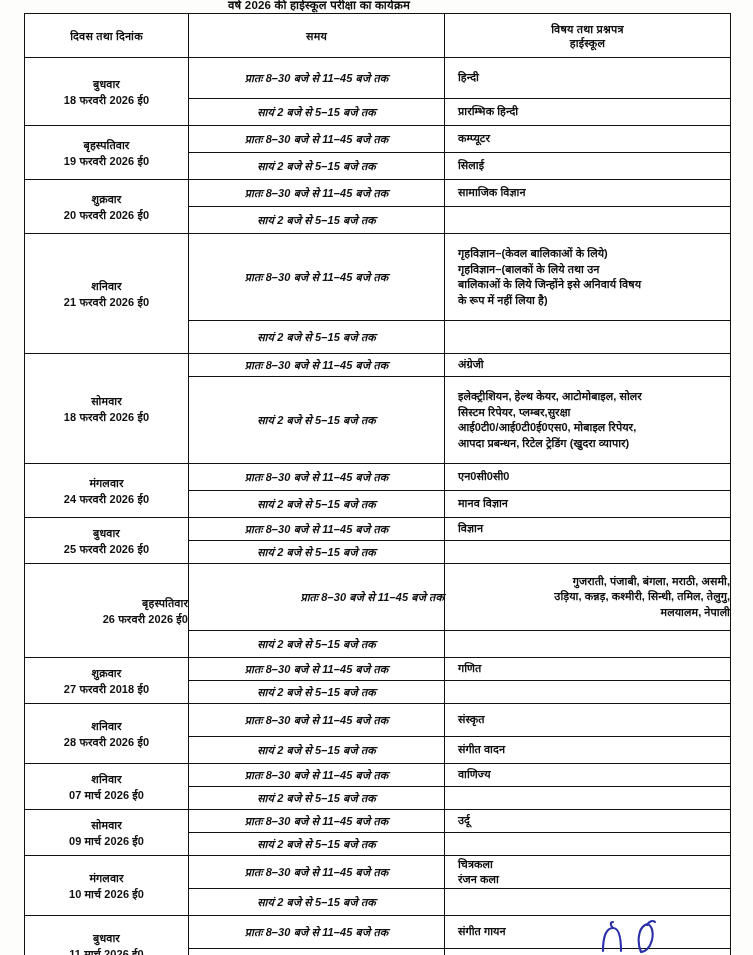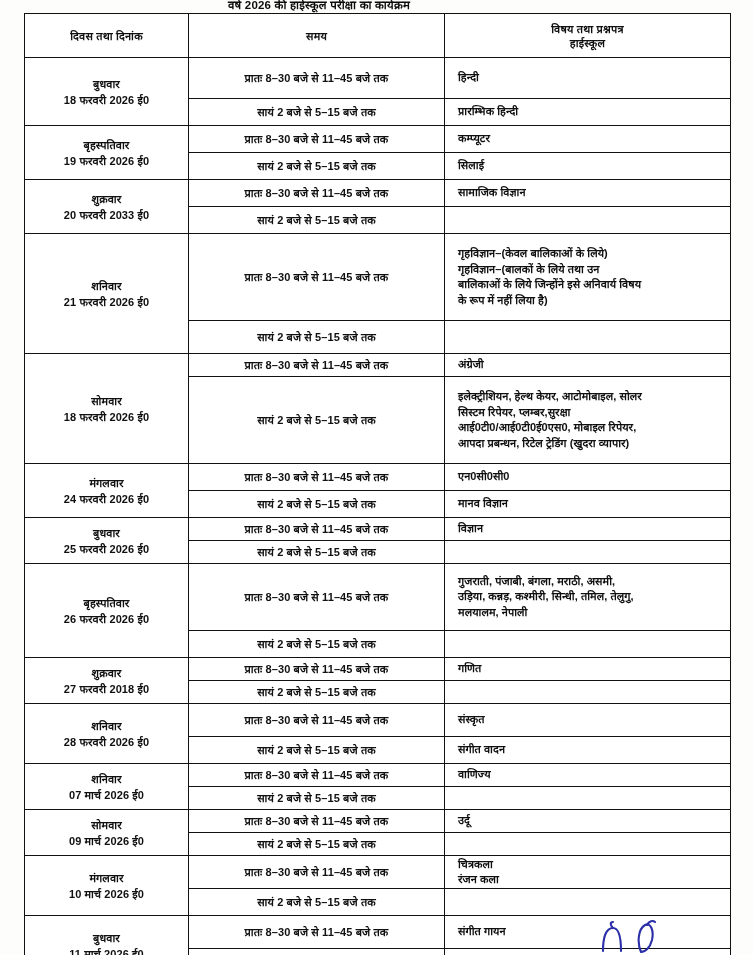--- a/index.html
+++ b/index.html
@@ -93,39 +93,40 @@
   td.date-cell .datenum { display: block; }
 
   
   td.time-cell {
     text-align: center;
     font-size: 11px;
     line-height: 14px;
     font-weight: 600;
     padding: 3px 6px;
     letter-spacing: .1px;
+    font-style: italic;
   }
 
   
   td.subj-cell {
     text-align: left;
     font-size: 11px;
     line-height: 15.5px;
     font-weight: 600;
     padding: 2px 5px 3px 5px;
     letter-spacing: .05px;
     vertical-align: top;
   }
   td.subj-cell .ln { display: block; white-space: nowrap; margin-left: 13px; }
 
   
   tr.h-tall   td { height: 40px; }
   tr.h-std    td { height: 26px; }
   tr.h-short  td { height: 22px; }
-  tr.h-xl     td { height: 66px; }
+  tr.h-xl     td { height: 66px; text-align: right; }
   tr.h-xxl    td { height: 86px; }
   tr.h-mid    td { height: 32px; }
 
   td.vmid { vertical-align: middle; }
 
   
   .signature {
     position: absolute;
     right: 80px;
     bottom: 2px;
@@ -188,21 +189,21 @@
           </tr>
           <tr class="h-std">
             <td class="time-cell vmid">सायं 2 बजे से 5–15 बजे तक</td>
             <td class="subj-cell">
               <span class="ln">सिलाई</span>
             </td>
           </tr>
           <tr class="h-std">
             <td class="date-cell" rowspan="2">
               <span class="dayname">शुक्रवार</span>
-              <span class="datenum">20 फरवरी 2033 ई0</span>
+              <span class="datenum">20 फरवरी 2026 ई0</span>
             </td>
             <td class="time-cell vmid">प्रातः 8–30 बजे से 11–45 बजे तक</td>
             <td class="subj-cell">
               <span class="ln">सामाजिक विज्ञान</span>
             </td>
           </tr>
           <tr class="h-std">
             <td class="time-cell vmid">सायं 2 बजे से 5–15 बजे तक</td>
             <td class="subj-cell">
               <span class="ln"></span>

